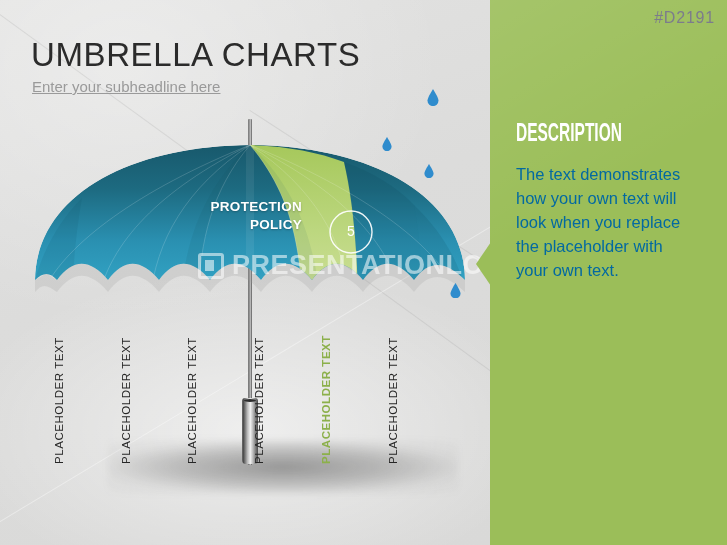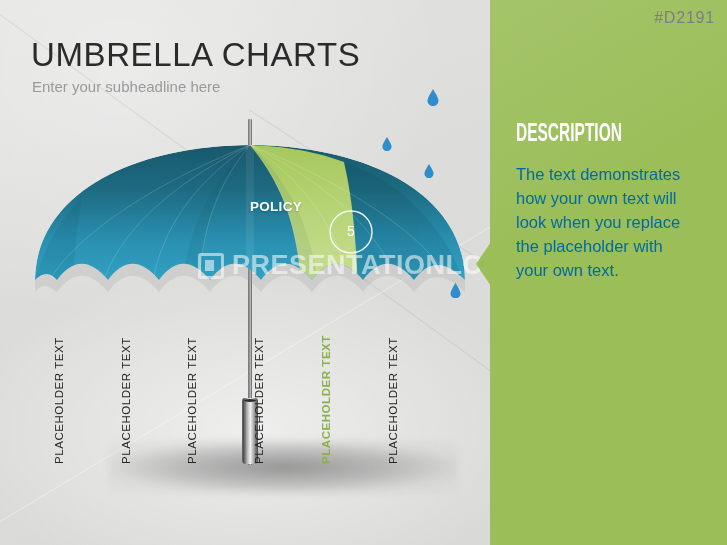--- a/index.html
+++ b/index.html
@@ -31,21 +31,21 @@
   .hairline.dark { background:rgba(140,140,140,0.18); }
 
   
   .title {
     position:absolute; left:31px; top:36px;
     font-size:33px; letter-spacing:0.6px; font-weight:400;
     color:#2b2b2b; white-space:nowrap;
   }
   .subtitle {
     position:absolute; left:32px; top:78px;
-    font-size:15px; color:#9a9a9a; font-weight:400; white-space:nowrap;
+    font-size:15px; color:#9a9a9a; font-weight:400; white-space:nowrap;text-decoration:underline;
   }
 
   
   .panel {
     position:absolute; left:490px; top:0; width:237px; height:545px;
     background:#9bbe59;
   }
   .panel-sheen {
     position:absolute; left:0; top:0; width:100%; height:100%;
     background:linear-gradient(150deg, rgba(255,255,255,0.10) 0%, rgba(255,255,255,0) 38%);
@@ -245,20 +245,21 @@
 
       <circle cx="351" cy="232" r="21" fill="none" stroke="#ffffff" stroke-width="1.4" stroke-opacity="0.92"></circle>
     </svg>
 
     <div style="position:absolute; left:330px; top:223px; width:42px; text-align:center;
                 font-size:14px; color:#ffffff; font-weight:400;">5</div>
 
     <div style="position:absolute; left:150px; top:198px; width:152px; text-align:right;
                 font-size:13.5px; font-weight:700; color:#ffffff; line-height:1.32; letter-spacing:0.3px;
                 text-shadow:0 1px 2px rgba(0,0,0,0.25);">
+      <div>PROTECTION</div>
       <div>POLICY</div>
     </div>
 
     <div class="handle"></div>
 
     <div class="label" style="left:65px; top:452px;">PLACEHOLDER TEXT</div>
     <div class="label" style="left:132px; top:452px;">PLACEHOLDER TEXT</div>
     <div class="label" style="left:198px; top:452px;">PLACEHOLDER TEXT</div>
     <div class="label" style="left:265px; top:452px;">PLACEHOLDER TEXT</div>
     <div class="label hl" style="left:332px; top:452px;">PLACEHOLDER TEXT</div>

